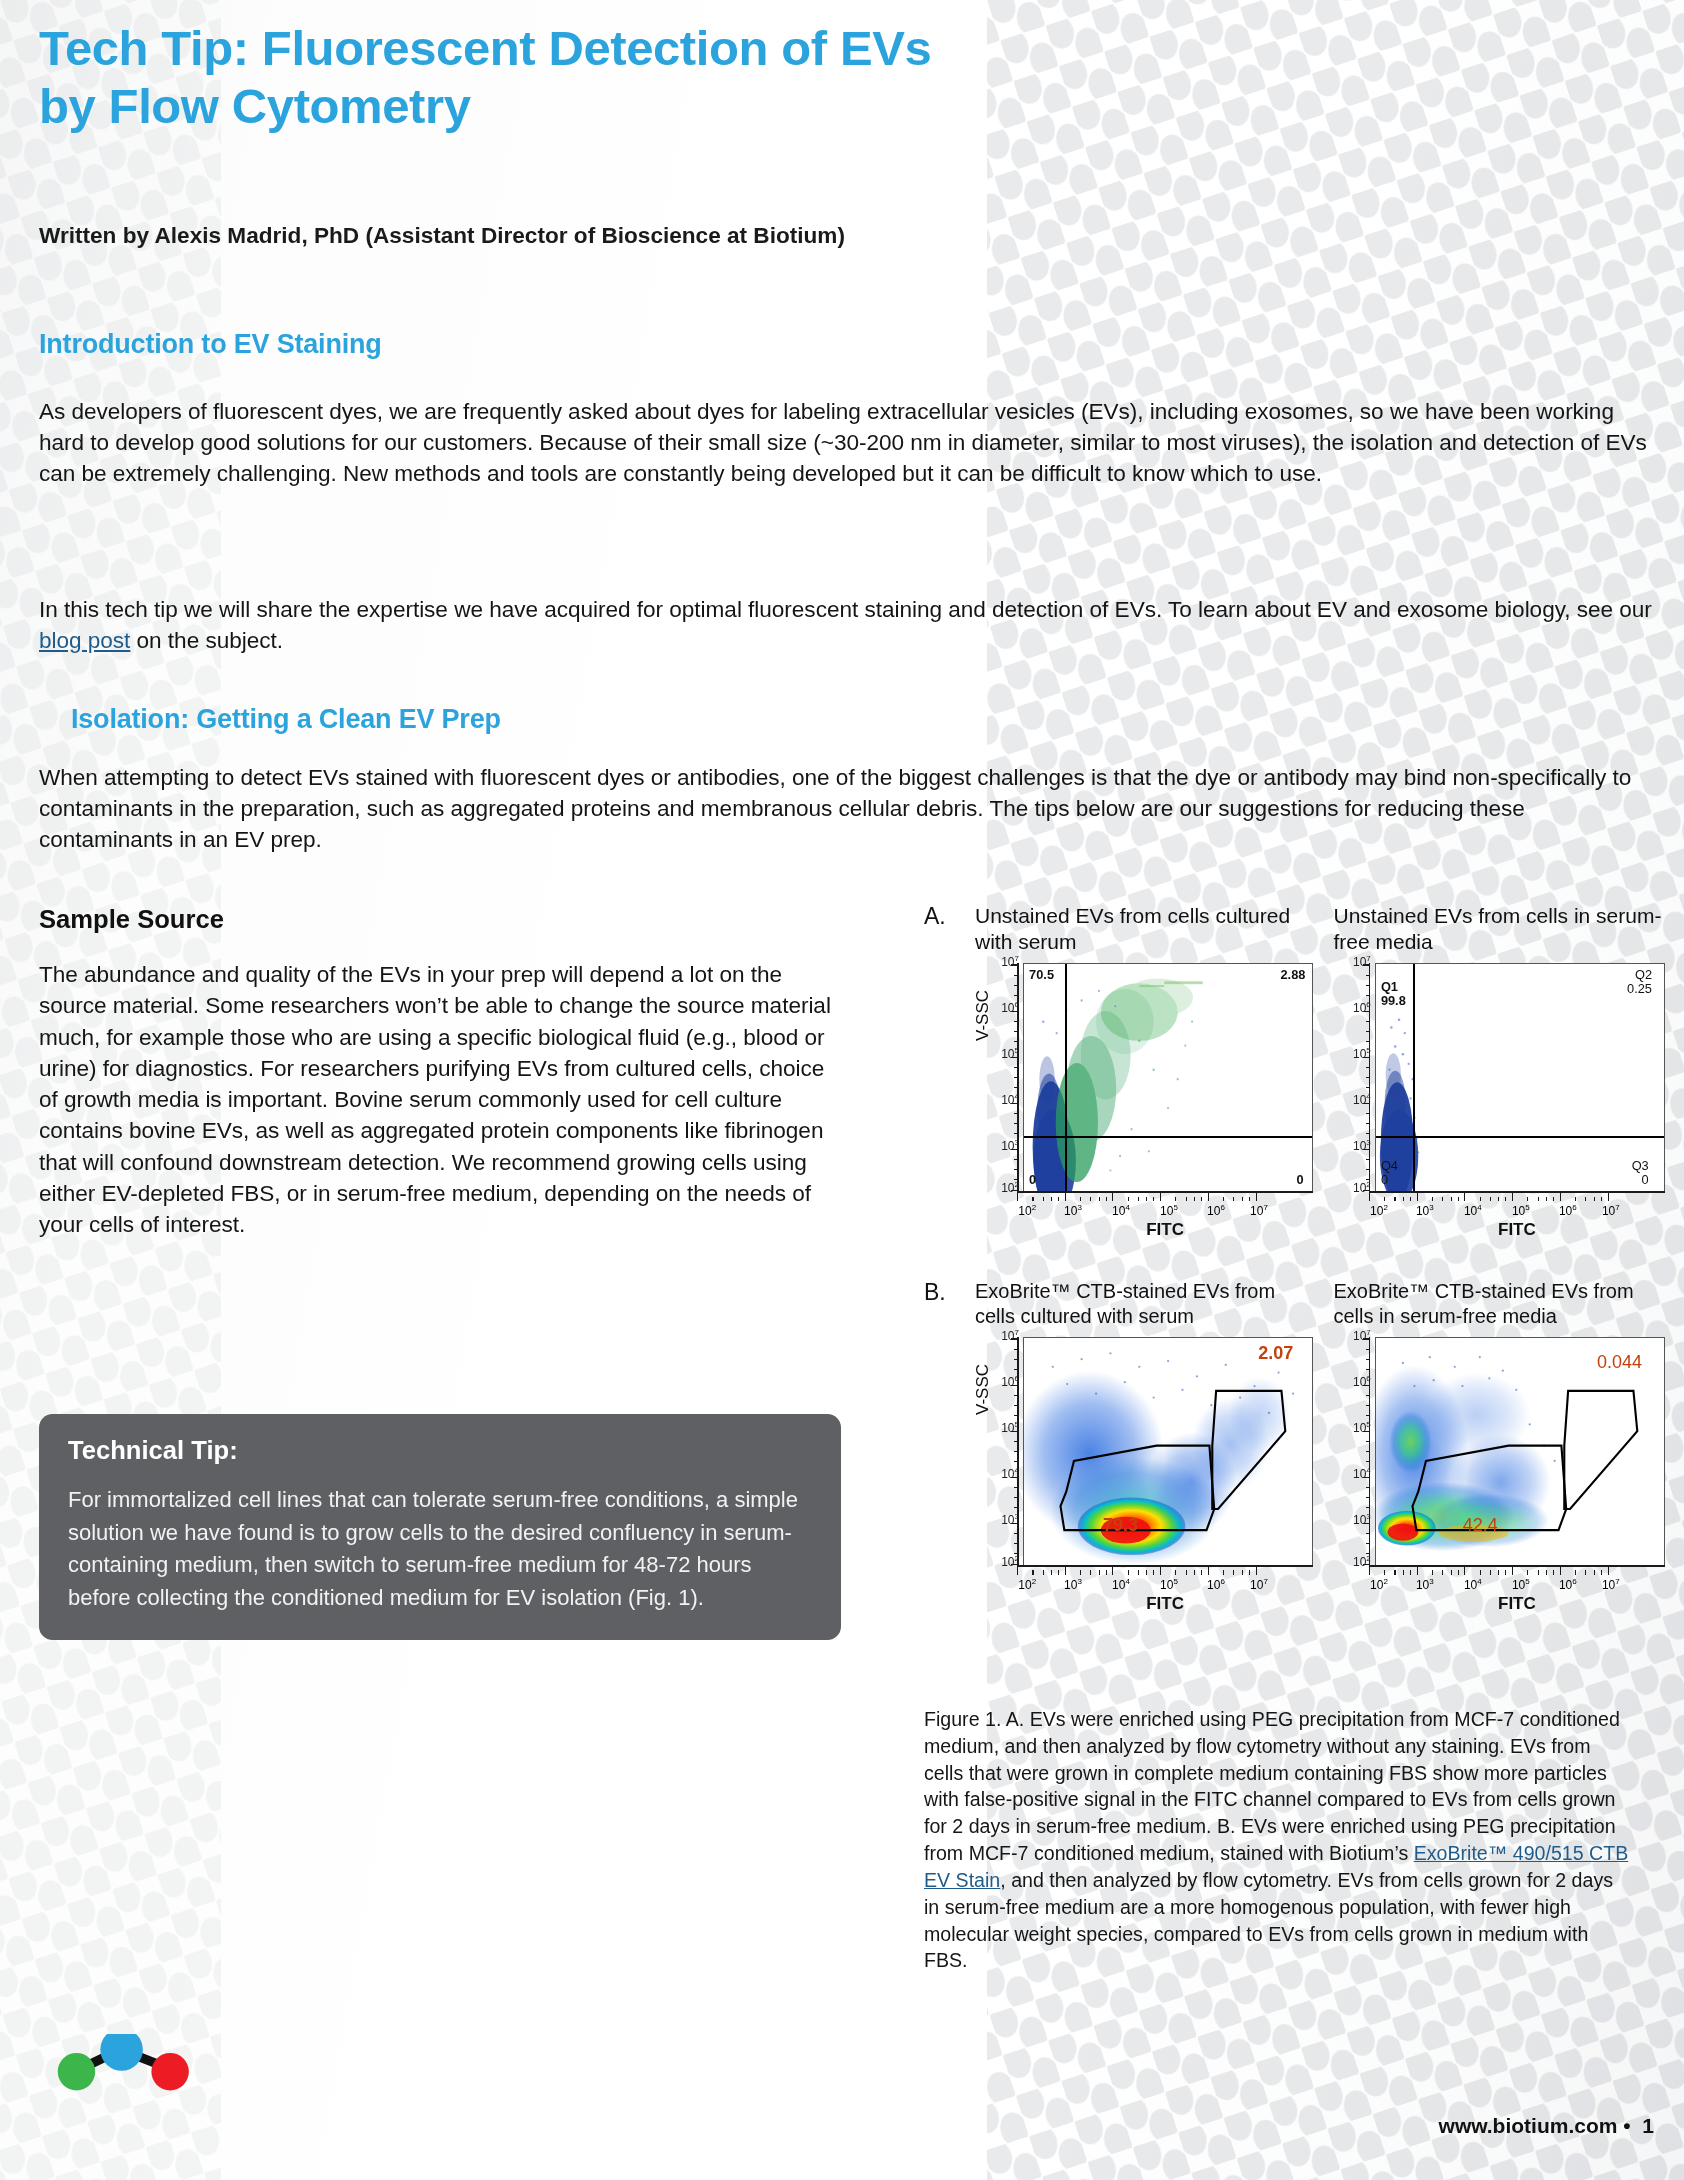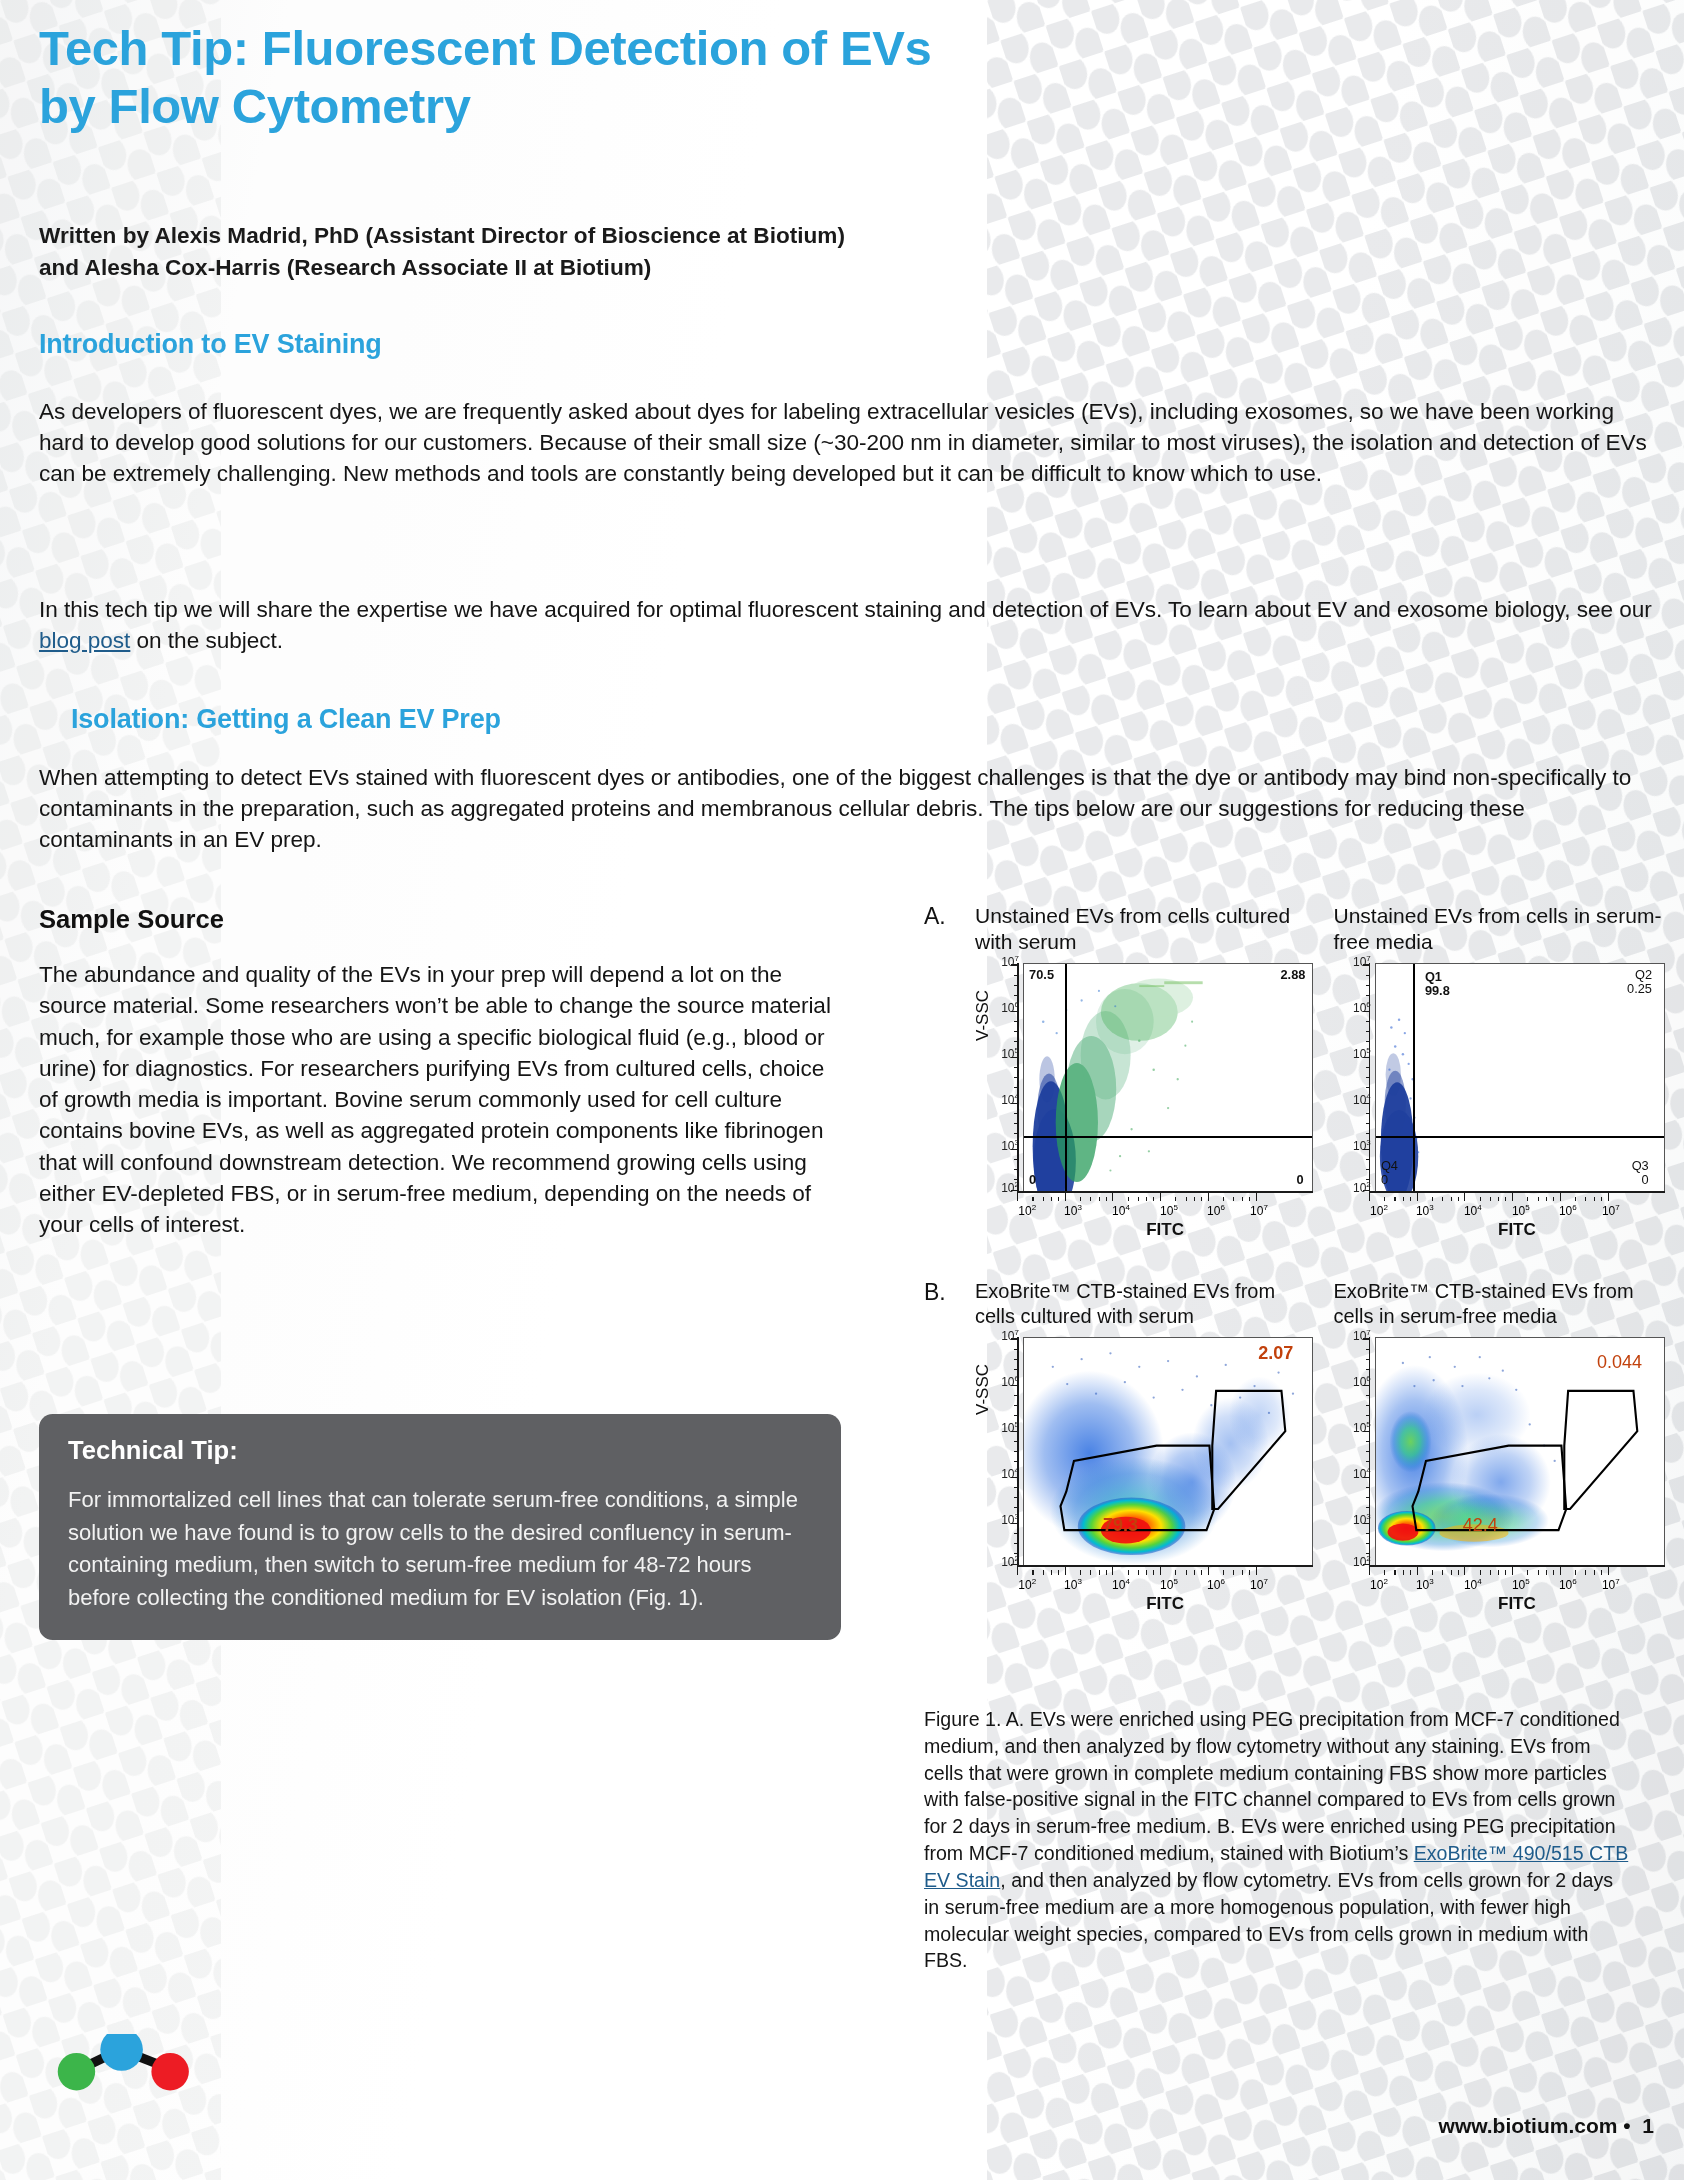--- a/index.html
+++ b/index.html
@@ -387,21 +387,20 @@
 
   <div class="content">
 
     <div class="h-title">
       <div>Tech Tip: Fluorescent Detection of EVs</div>
       <div>by Flow Cytometry</div>
     </div>
 
     <div class="byline">
       <div>Written by Alexis Madrid, PhD (Assistant Director of Bioscience at Biotium)</div>
-      <div>and Alesha Cox-Harris (Research Associate II at Biotium)</div>
     </div>
 
     <div class="h-section" id="sec-intro">Introduction to EV Staining</div>
 
     <div class="body-text" id="p-intro1">As developers of fluorescent dyes, we are frequently asked about dyes for labeling extracellular vesicles (EVs), including exosomes, so we have been working hard to develop good solutions for our customers. Because of their small size (~30-200 nm in diameter, similar to most viruses), the isolation and detection of EVs can be extremely challenging. New methods and tools are constantly being developed but it can be difficult to know which to use.</div>
 
     <div class="body-text" id="p-intro2"><span>In this tech tip we will share the expertise we have acquired for optimal fluorescent staining and detection of EVs. To learn about EV and exosome biology, see our </span><a href="#" class="doclink">blog post</a><span> on the subject.</span></div>
 
     <div class="h-section" id="sec-isolation">Isolation: Getting a Clean EV Prep</div>
 
@@ -603,21 +602,21 @@
                 <circle cx="14" cy="110" r="1.2"></circle>
                   <circle cx="38" cy="120" r="1.2"></circle>
                 <circle cx="36" cy="140" r="1.2"></circle>
                   <circle cx="40" cy="160" r="1.2"></circle>
                 <circle cx="42" cy="182" r="1.2"></circle>
                   <circle cx="44" cy="196" r="1.1"></circle>
               </g>
             </svg>
             <div class="quad-v" style="left:37px;"></div>
             <div class="quad-h" style="top:172px;"></div>
-            <div class="q-lab bold" style="left:5.1px; top:6px;margin-left:44px;"><span>Q1</span><br><span>99.8</span></div>
+            <div class="q-lab bold" style="left:5.1px; top:16px;"><span>Q1</span><br><span>99.8</span></div>
             <div class="q-lab" style="right:12px; top:4.3px; text-align:right;"><span>Q2</span><br><span>0.25</span></div>
             <div class="q-lab" style="left:5.1px; bottom:4.3px;"><span>Q4</span><br><span>0</span></div>
             <div class="q-lab" style="right:15.3px; bottom:4.3px; text-align:right;"><span>Q3</span><br><span>0</span></div>
           </div>
           <div class="spine-x"></div>
           <div class="ticks-x">
             <i style="left:0px;height:8.5px;"></i>
             <i style="left:15.3px;height:4.3px;"></i>
               <i style="left:25.6px;height:4.3px;"></i>
               <i style="left:34px;height:4.3px;"></i>

